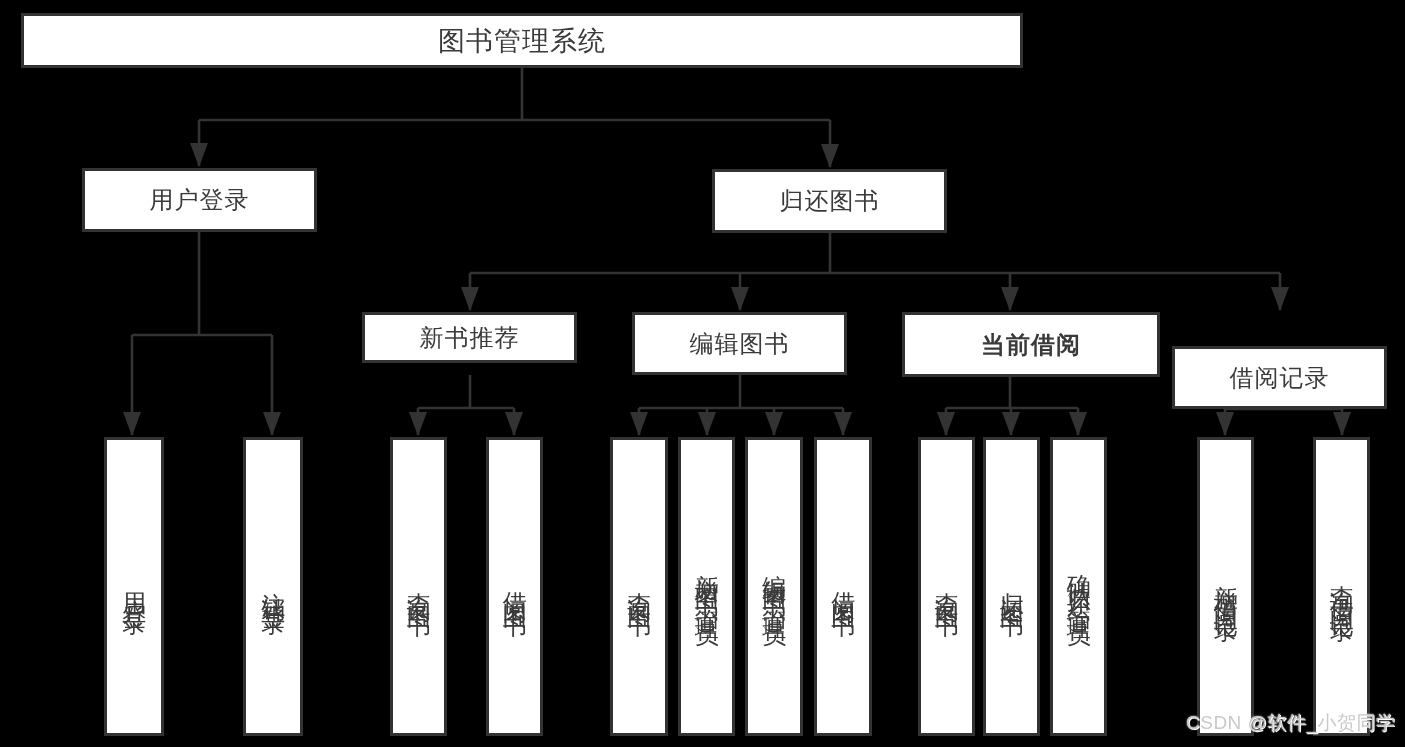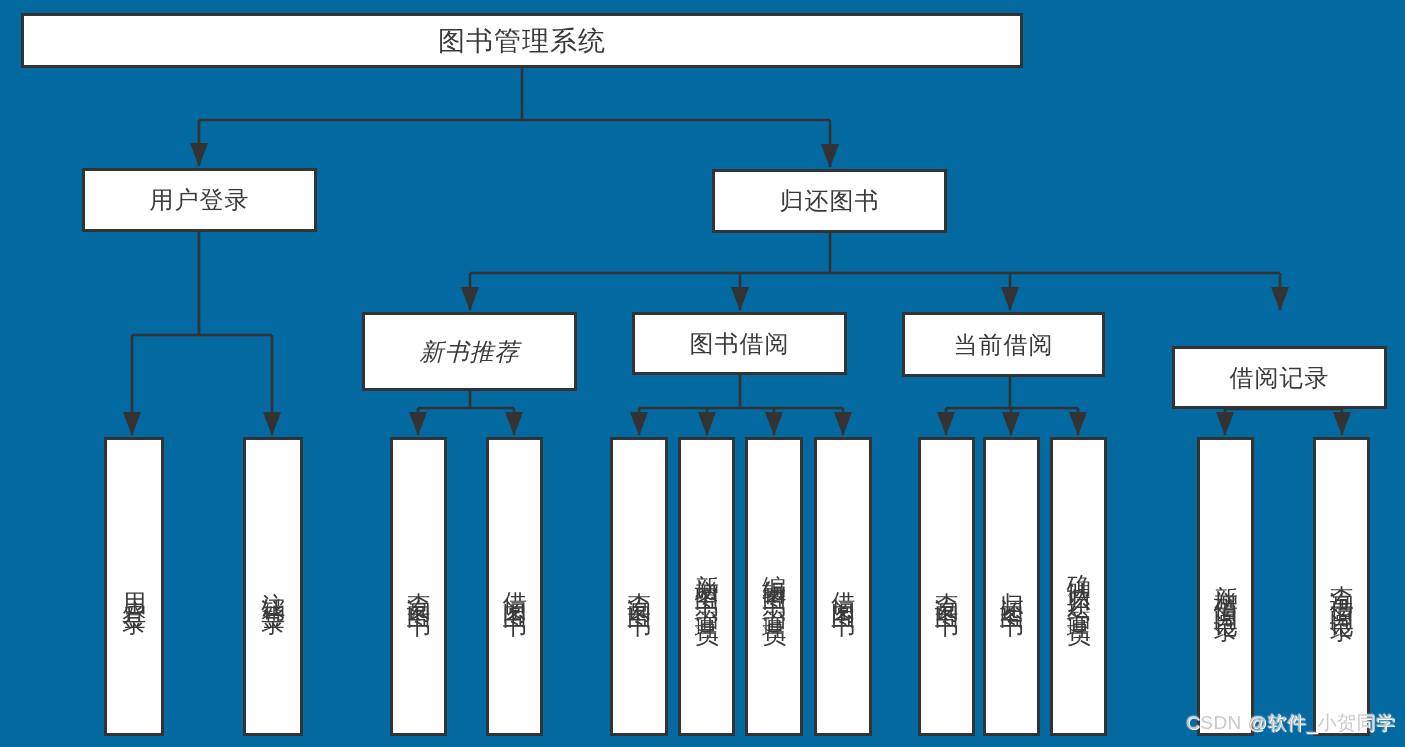--- a/index.html
+++ b/index.html
@@ -1,17 +1,17 @@
 <!DOCTYPE html>
 <html><head>
 <meta charset="utf-8">
 <style>
   html,body{margin:0;padding:0;background:#ffffff;}
   .stage{
-    position:relative;width:1405px;height:747px;background:#0369a1;overflow:hidden;
+    position:relative;width:1405px;height:747px;background:#000000;overflow:hidden;
     font-family:"Liberation Sans","DejaVu Sans",sans-serif;color:#3a3a3a;text-align:center;
   }
   .wires{position:absolute;left:0;top:0;width:1405px;height:747px;z-index:1;}
   .box{
     position:absolute;box-sizing:border-box;border:3px solid #333333;background:#ffffff;
     display:flex;align-items:center;justify-content:center;z-index:2;
   }
   .box.h span{
     font-size:24px;letter-spacing:1px;white-space:nowrap;color:#3a3a3a;
   }
@@ -73,27 +73,27 @@
     <span>图书管理系统</span>
   </div>
 
   <div class="box h" style="left:82px;top:168px;width:235px;height:64px;">
     <span>用户登录</span>
   </div>
   <div class="box h" style="left:712px;top:169px;width:235px;height:64px;">
     <span>归还图书</span>
   </div>
 
-  <div class="box h" style="left:362px;top:312px;width:215px;height:79px;font-style:italic;">
+  <div class="box h" style="left:362px;top:312px;width:215px;height:51px;">
     <span>新书推荐</span>
   </div>
   <div class="box h" style="left:632px;top:312px;width:215px;height:63px;">
-    <span>图书借阅</span>
+    <span>编辑图书</span>
   </div>
-  <div class="box h" style="left:902px;top:312px;width:203px;height:65px;">
+  <div class="box h" style="left:902px;top:312px;width:258px;height:65px;font-weight:bold;">
     <span>当前借阅</span>
   </div>
   <div class="box h" style="left:1172px;top:312px;width:215px;height:63px;margin-top:34px;">
     <span>借阅记录</span>
   </div>
 
   <div class="box v" style="left:104px;top:437px;width:60px;height:299px;">
     <span>用户登录</span>
   </div>
   <div class="box v" style="left:243px;top:437px;width:60px;height:299px;">

